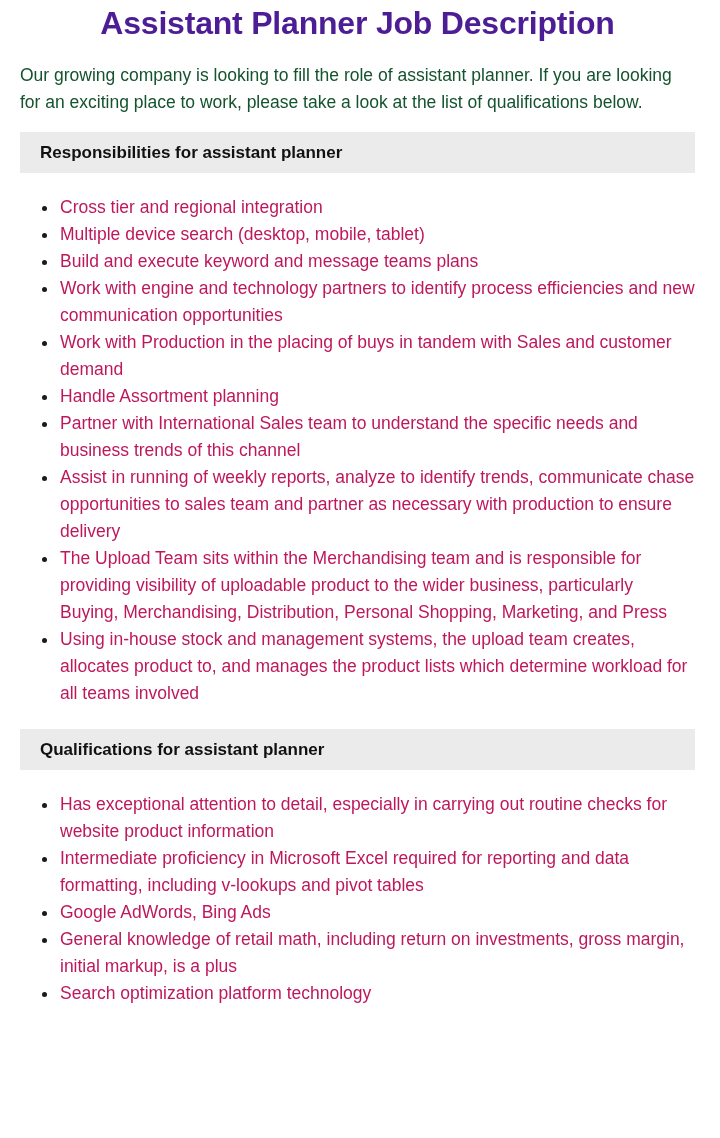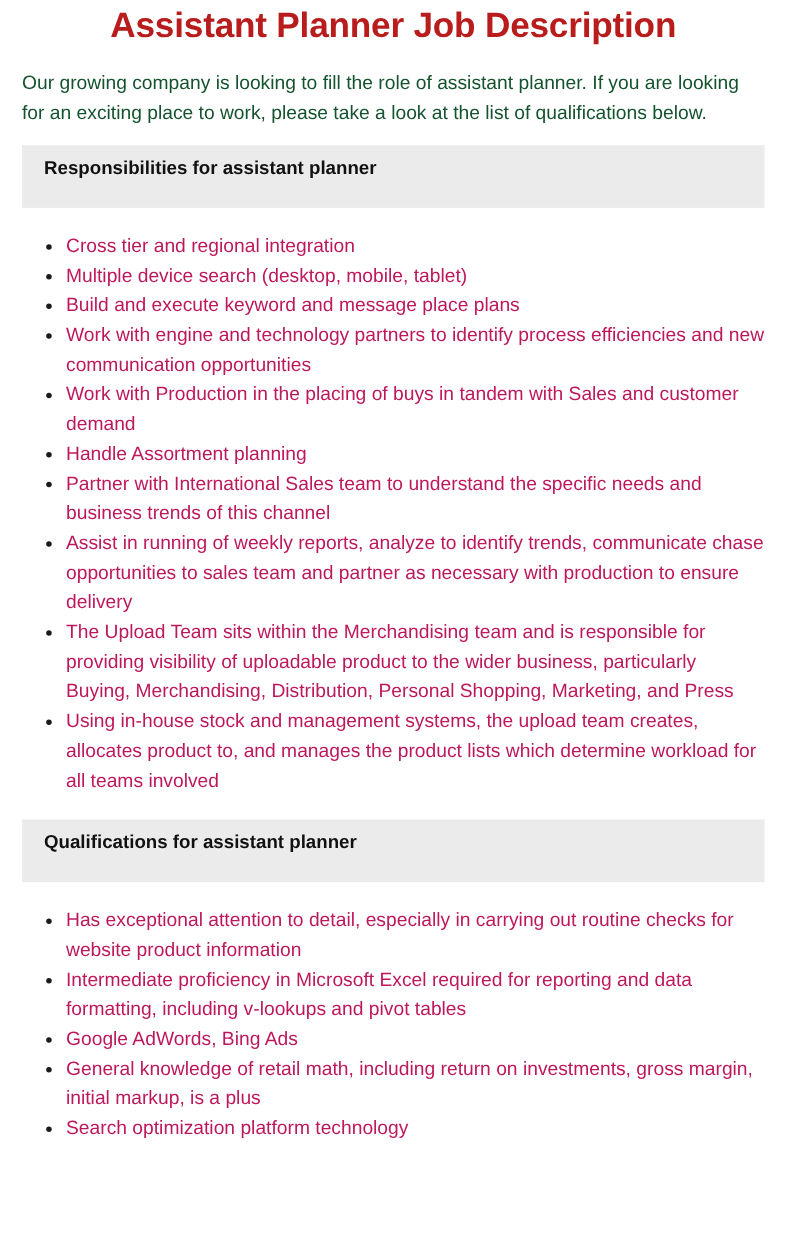--- a/index.html
+++ b/index.html
@@ -17,33 +17,33 @@
     .page {
       padding: 0 25px 0 20px;
     }
     h1 {
       margin: 0;
       padding-top: 2px;
       text-align: center;
       font-size: 32px;
       line-height: 42px;
       font-weight: bold;
-      color: #b91c1c;
+      color: #4c1d95;
       letter-spacing: -0.2px;
     }
     .intro {
       margin: 18px 0 0 0;
       font-size: 17.5px;
       line-height: 27px;
       color: #14532d;
     }
     .section-header {
       margin-top: 16px;
       background: #ebebeb;
-      height: 57px;
+      height: 41px;
       line-height: 41px;
       padding-left: 20px;
       font-size: 17px;
       font-weight: bold;
       color: #111;
     }
     ul.items {
       margin: 21px 0 0 0;
       padding-left: 40px;
       list-style: none;
@@ -72,21 +72,21 @@
 <body>
 
 <div class="page">
   <h1>Assistant Planner Job Description</h1>
   <p class="intro">Our growing company is looking to fill the role of assistant planner. If you are looking for an exciting place to work, please take a look at the list of qualifications below.</p>
 
   <div class="section-header">Responsibilities for assistant planner</div>
   <ul class="items">
     <li>Cross tier and regional integration</li>
     <li>Multiple device search (desktop, mobile, tablet)</li>
-    <li>Build and execute keyword and message place plans</li>
+    <li>Build and execute keyword and message teams plans</li>
     <li>Work with engine and technology partners to identify process efficiencies and new communication opportunities</li>
     <li>Work with Production in the placing of buys in tandem with Sales and customer demand</li>
     <li>Handle Assortment planning</li>
     <li>Partner with International Sales team to understand the specific needs and business trends of this channel</li>
     <li>Assist in running of weekly reports, analyze to identify trends, communicate chase opportunities to sales team and partner as necessary with production to ensure delivery</li>
     <li>The Upload Team sits within the Merchandising team and is responsible for providing visibility of uploadable product to the wider business, particularly Buying, Merchandising, Distribution, Personal Shopping, Marketing, and Press</li>
     <li>Using in-house stock and management systems, the upload team creates, allocates product to, and manages the product lists which determine workload for all teams involved</li>
   </ul>
 
   <div class="section-header qual-header">Qualifications for assistant planner</div>

